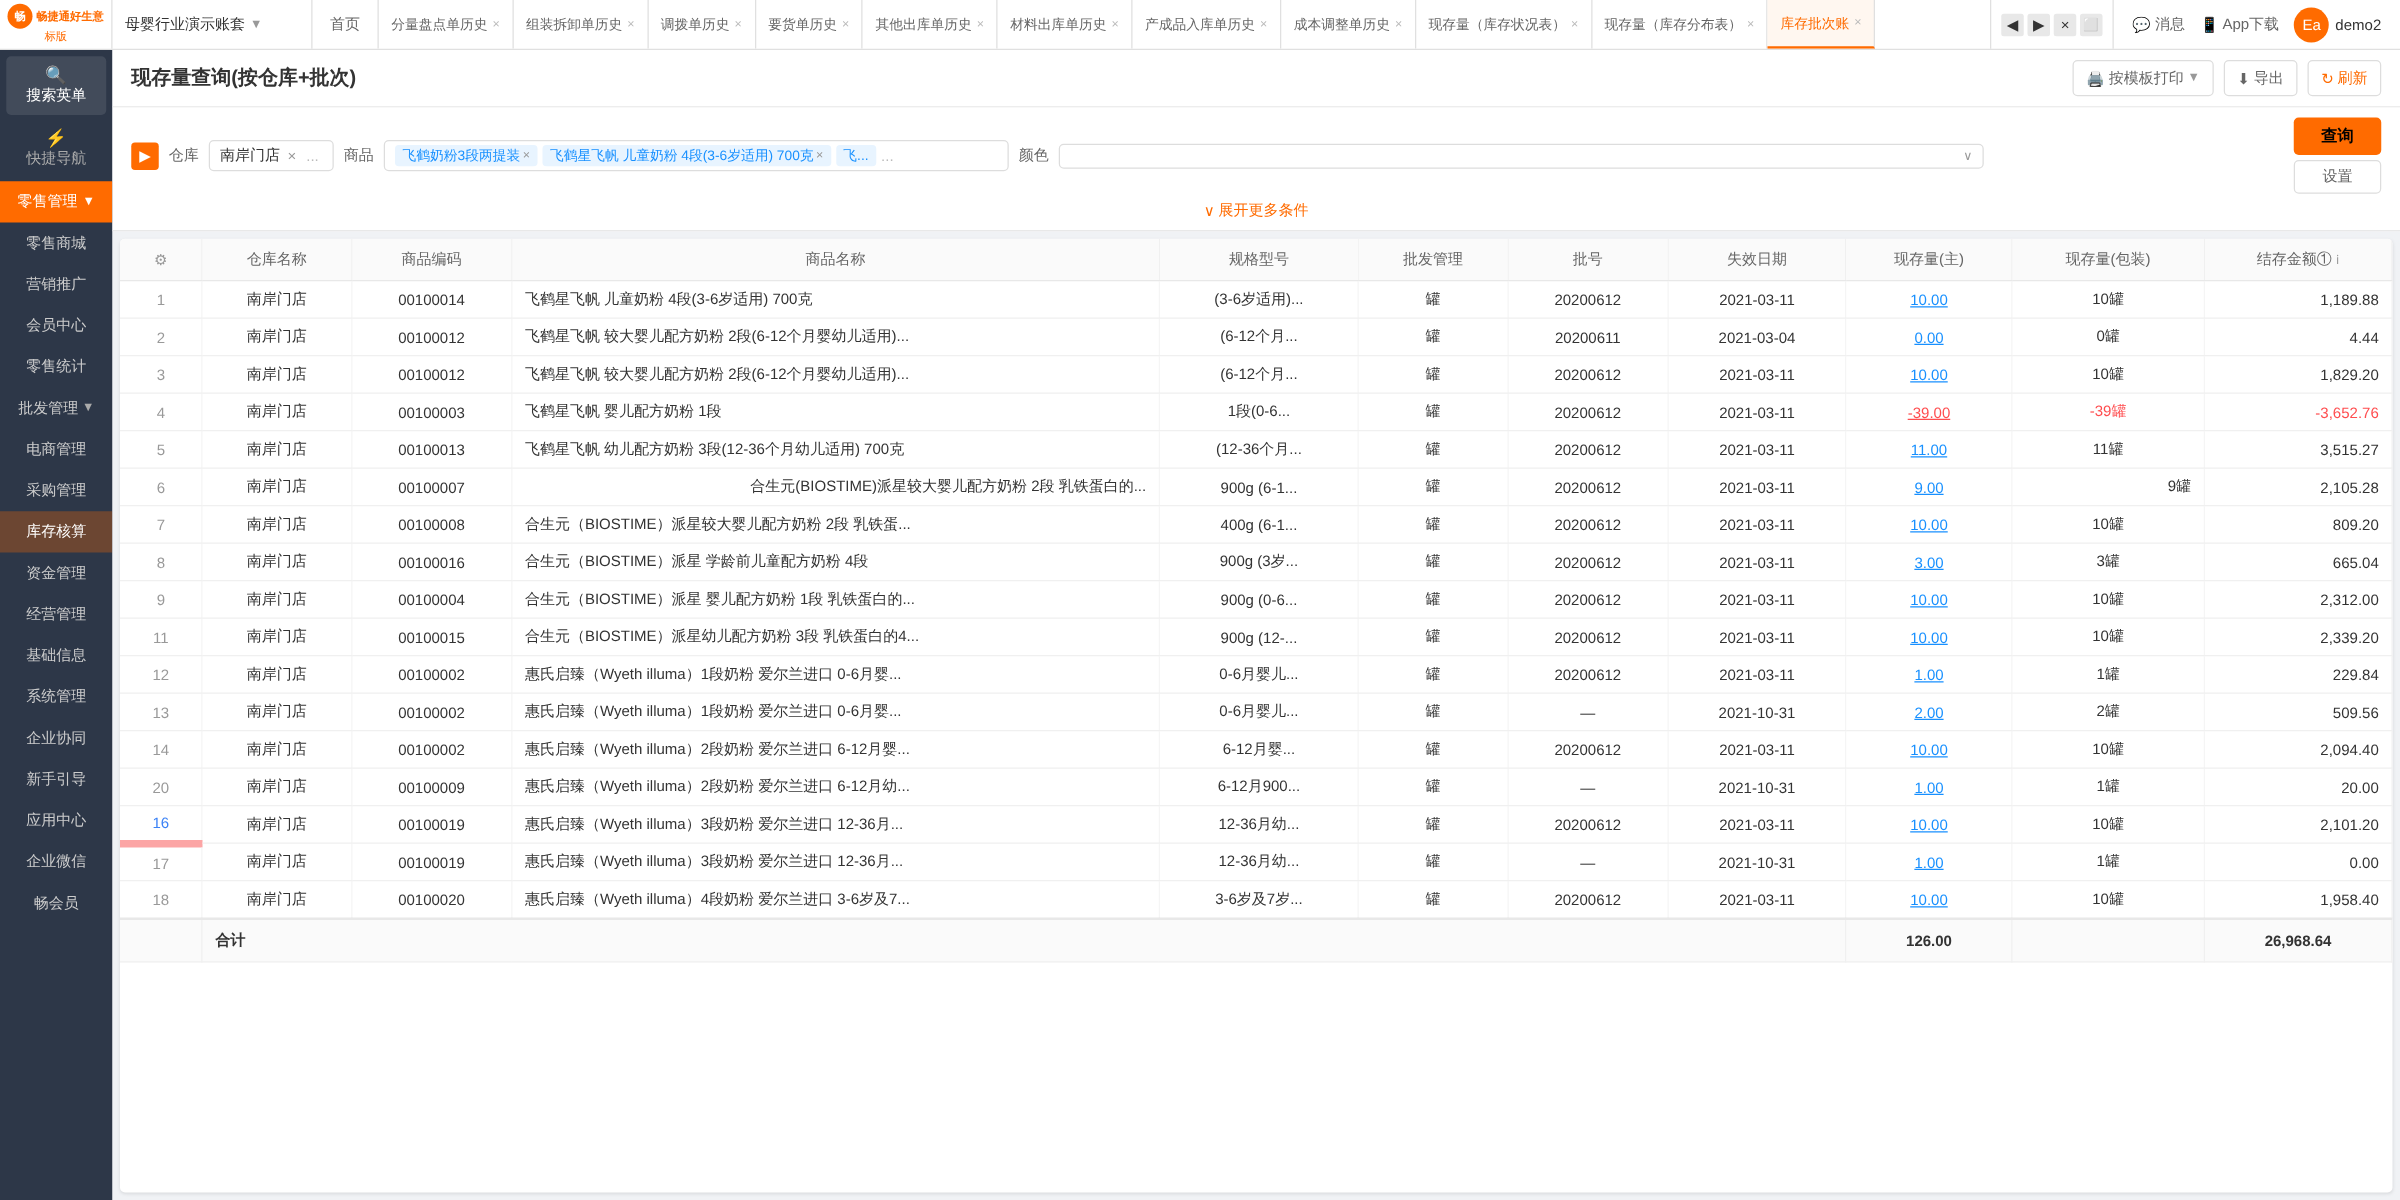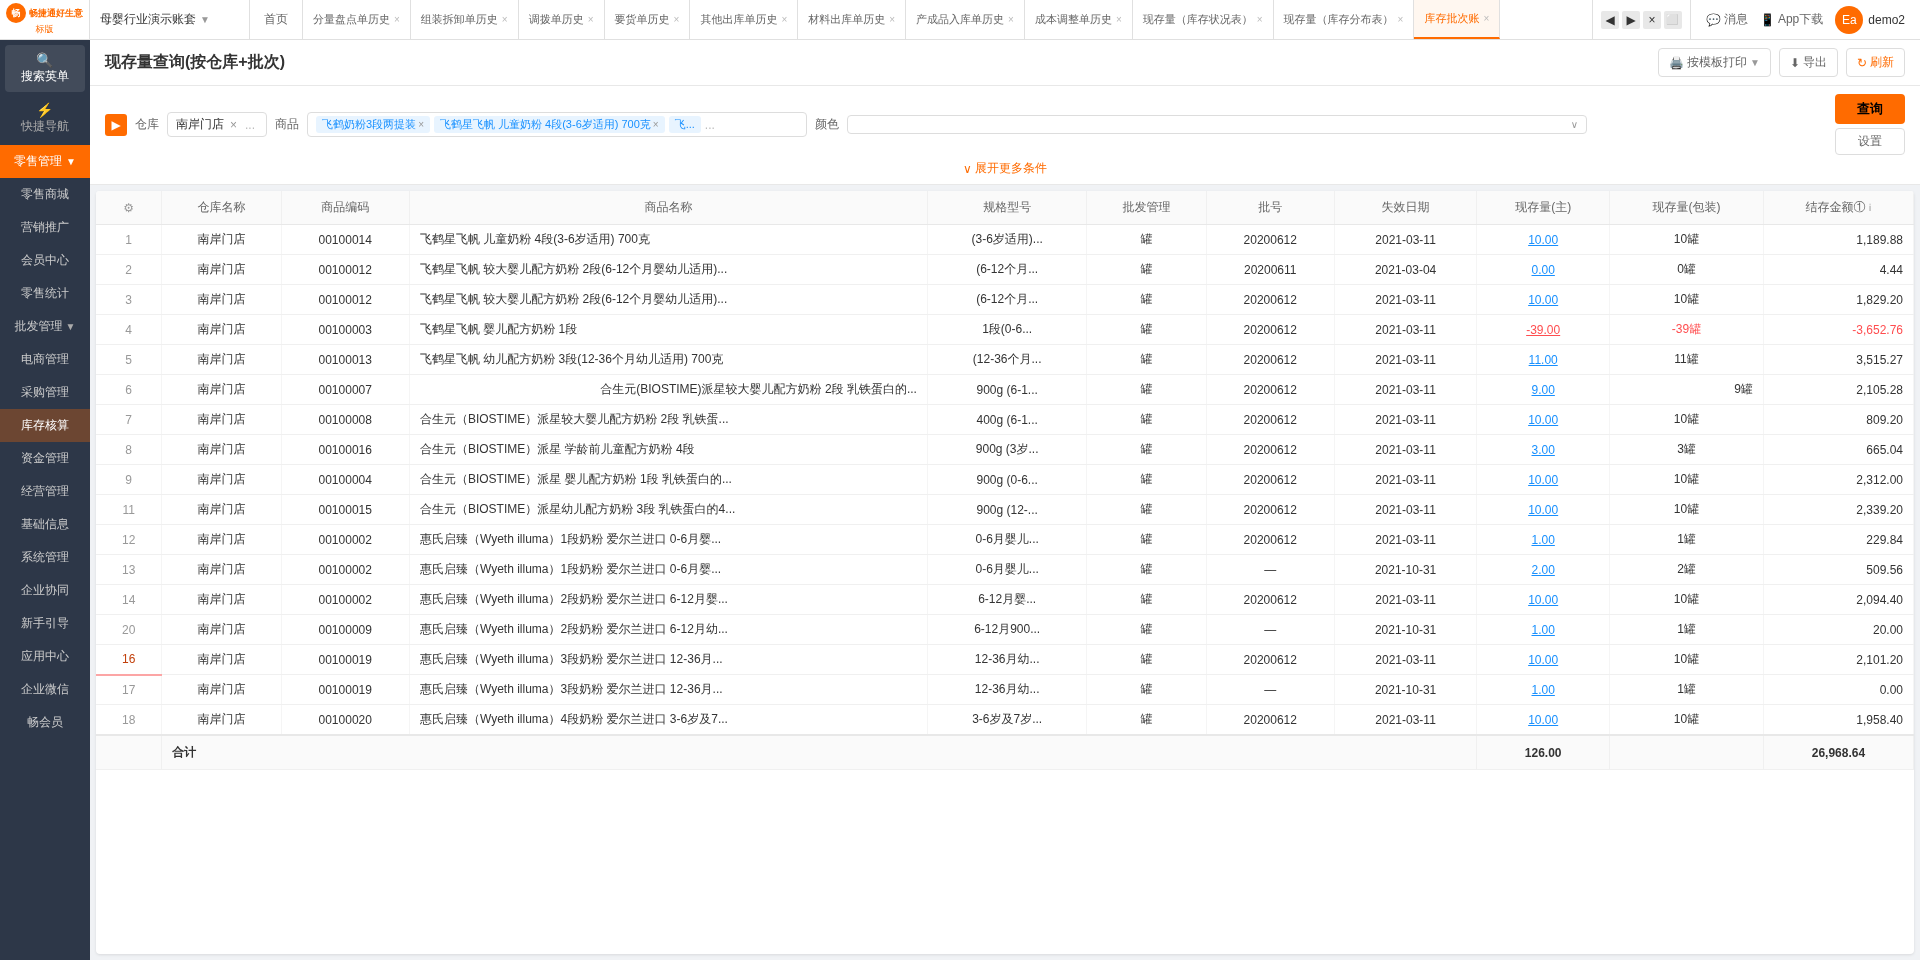--- a/index.html
+++ b/index.html
@@ -474,21 +474,21 @@
       <td style="padding:6px 10px;text-align:center;border-bottom:1px solid #f0f0f0;border-right:1px solid #f5f5f5;">罐</td>
       <td style="padding:6px 10px;text-align:center;border-bottom:1px solid #f0f0f0;border-right:1px solid #f5f5f5;">—</td>
       <td style="padding:6px 10px;text-align:center;border-bottom:1px solid #f0f0f0;border-right:1px solid #f5f5f5;">2021-10-31</td>
       <td style="padding:6px 10px;text-align:center;border-bottom:1px solid #f0f0f0;border-right:1px solid #f5f5f5;">
         <span style="color:#1890ff;text-decoration:underline;cursor:pointer;">1.00</span>
       </td>
       <td style="padding:6px 10px;text-align:center;border-bottom:1px solid #f0f0f0;border-right:1px solid #f5f5f5;color:#333;">1罐</td>
       <td style="padding:6px 10px;text-align:right;border-bottom:1px solid #f0f0f0;border-right:1px solid #f5f5f5;color:#333;">20.00</td>
     </tr>
             <tr style="">
-      <td style="padding:6px 10px;text-align:center;border-bottom:2px solid #fca5a5;border-right:1px solid #f5f5f5;color:#c2410c;">16</td>
+      <td style="padding:6px 10px;text-align:center;border-bottom:6px solid #fca5a5;border-right:1px solid #f5f5f5;color:#3b82f6;">16</td>
       <td style="padding:6px 10px;text-align:center;border-bottom:1px solid #f0f0f0;border-right:1px solid #f5f5f5;">南岸门店</td>
       <td style="padding:6px 10px;text-align:center;border-bottom:1px solid #f0f0f0;border-right:1px solid #f5f5f5;">00100019</td>
       <td style="padding:6px 10px;text-align:left;border-bottom:1px solid #f0f0f0;border-right:1px solid #f5f5f5;max-width:300px;overflow:hidden;text-overflow:ellipsis;white-space:nowrap;">惠氏启臻（Wyeth illuma）3段奶粉 爱尔兰进口 12-36月...</td>
       <td style="padding:6px 10px;text-align:center;border-bottom:1px solid #f0f0f0;border-right:1px solid #f5f5f5;">12-36月幼...</td>
       <td style="padding:6px 10px;text-align:center;border-bottom:1px solid #f0f0f0;border-right:1px solid #f5f5f5;">罐</td>
       <td style="padding:6px 10px;text-align:center;border-bottom:1px solid #f0f0f0;border-right:1px solid #f5f5f5;">20200612</td>
       <td style="padding:6px 10px;text-align:center;border-bottom:1px solid #f0f0f0;border-right:1px solid #f5f5f5;">2021-03-11</td>
       <td style="padding:6px 10px;text-align:center;border-bottom:1px solid #f0f0f0;border-right:1px solid #f5f5f5;">
         <span style="color:#1890ff;text-decoration:underline;cursor:pointer;">10.00</span>
       </td>

